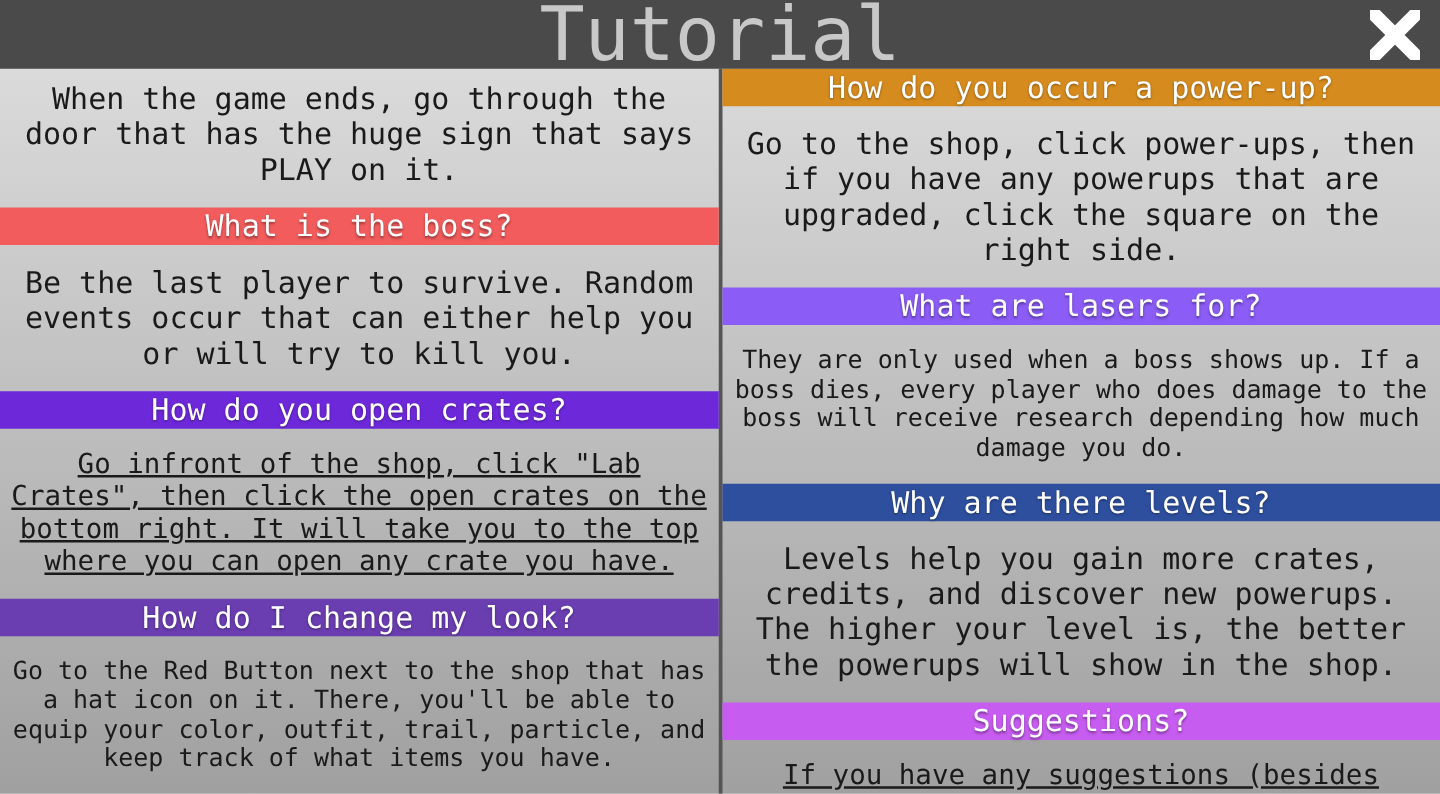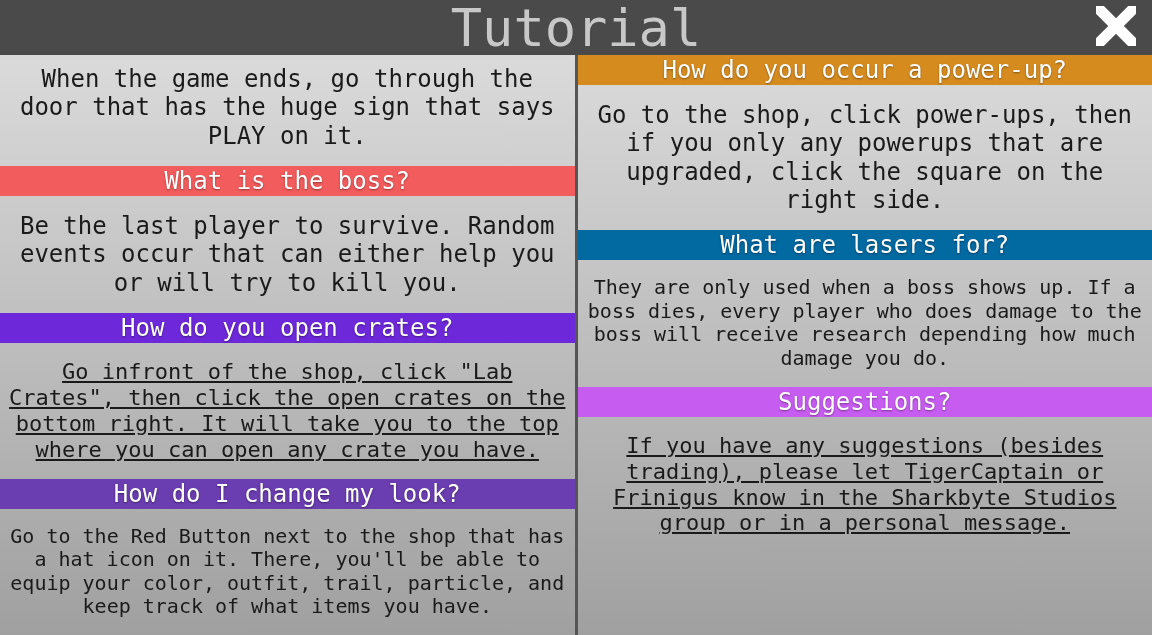--- a/index.html
+++ b/index.html
@@ -9,21 +9,21 @@
     color: #1a1a1a;
   }
   .header {
     height: 55px;
     background: #4a4a4a;
     color: #c8c8c8;
     display: flex;
     align-items: center;
     justify-content: center;
     position: relative;
-    font-size: 52px;
+    font-size: 60px;
   }
   .close-btn {
     position: absolute;
     right: 12px;
     top: 4px;
     width: 48px;
     height: 48px;
     cursor: pointer;
     display: flex;
     align-items: center;
@@ -89,25 +89,29 @@
     </div>
     <div class="section">
       <div class="sec-title" style="background:#6a3db0">How do I change my look?</div>
       <div class="sec-body fs-small">Go to the Red Button next to the shop that has a hat icon on it. There, you'll be able to equip your color, outfit, trail, particle, and keep track of what items you have.</div>
     </div>
   </div>
 
   <div class="col">
     <div class="section">
       <div class="sec-title" style="background:#d68b1f">How do you occur a power-up?</div>
-      <div class="sec-body fs-large">Go to the shop, click power-ups, then if you only any powerups that are upgraded, click the square on the right side.</div>
+      <div class="sec-body fs-large">Go to the shop, click power-ups, then if you have any powerups that are upgraded, click the square on the right side.</div>
     </div>
     <div class="section">
-      <div class="sec-title" style="background:#0369a1">What are lasers for?</div>
+      <div class="sec-title" style="background:#8b5cf6">What are lasers for?</div>
       <div class="sec-body fs-small">They are only used when a boss shows up. If a boss dies, every player who does damage to the boss will receive research depending how much damage you do.</div>
+    </div>
+    <div class="section">
+      <div class="sec-title" style="background:#2e4f9e">Why are there levels?</div>
+      <div class="sec-body fs-large">Levels help you gain more crates, credits, and discover new powerups. The higher your level is, the better the powerups will show in the shop.</div>
     </div>
     <div class="section">
       <div class="sec-title" style="background:#c75cf0">Suggestions?</div>
       <div class="sec-body fs-med">If you have any suggestions (besides trading), please let TigerCaptain or Frinigus know in the Sharkbyte Studios group or in a personal message.</div>
     </div>
   </div>
 
 </div>
 
 </body></html>

